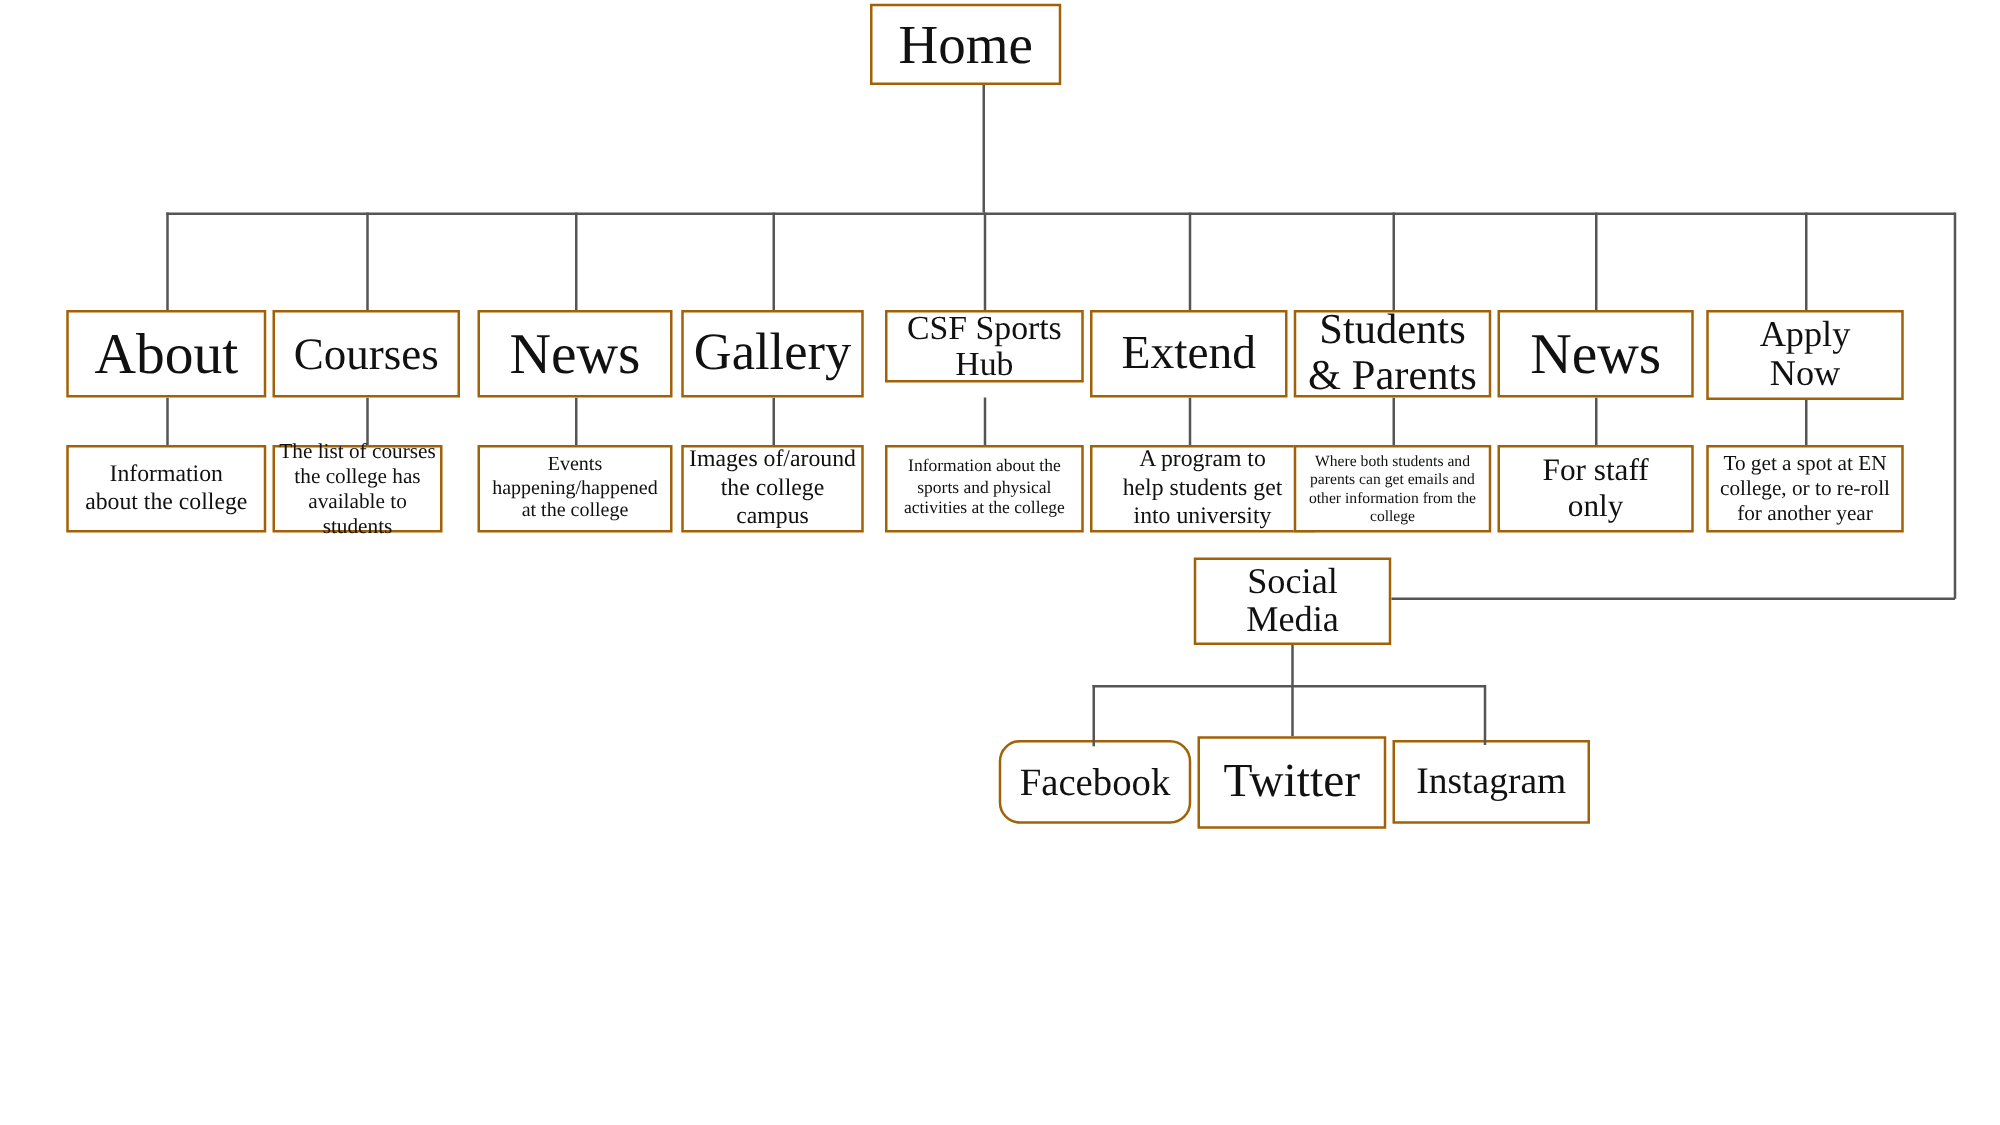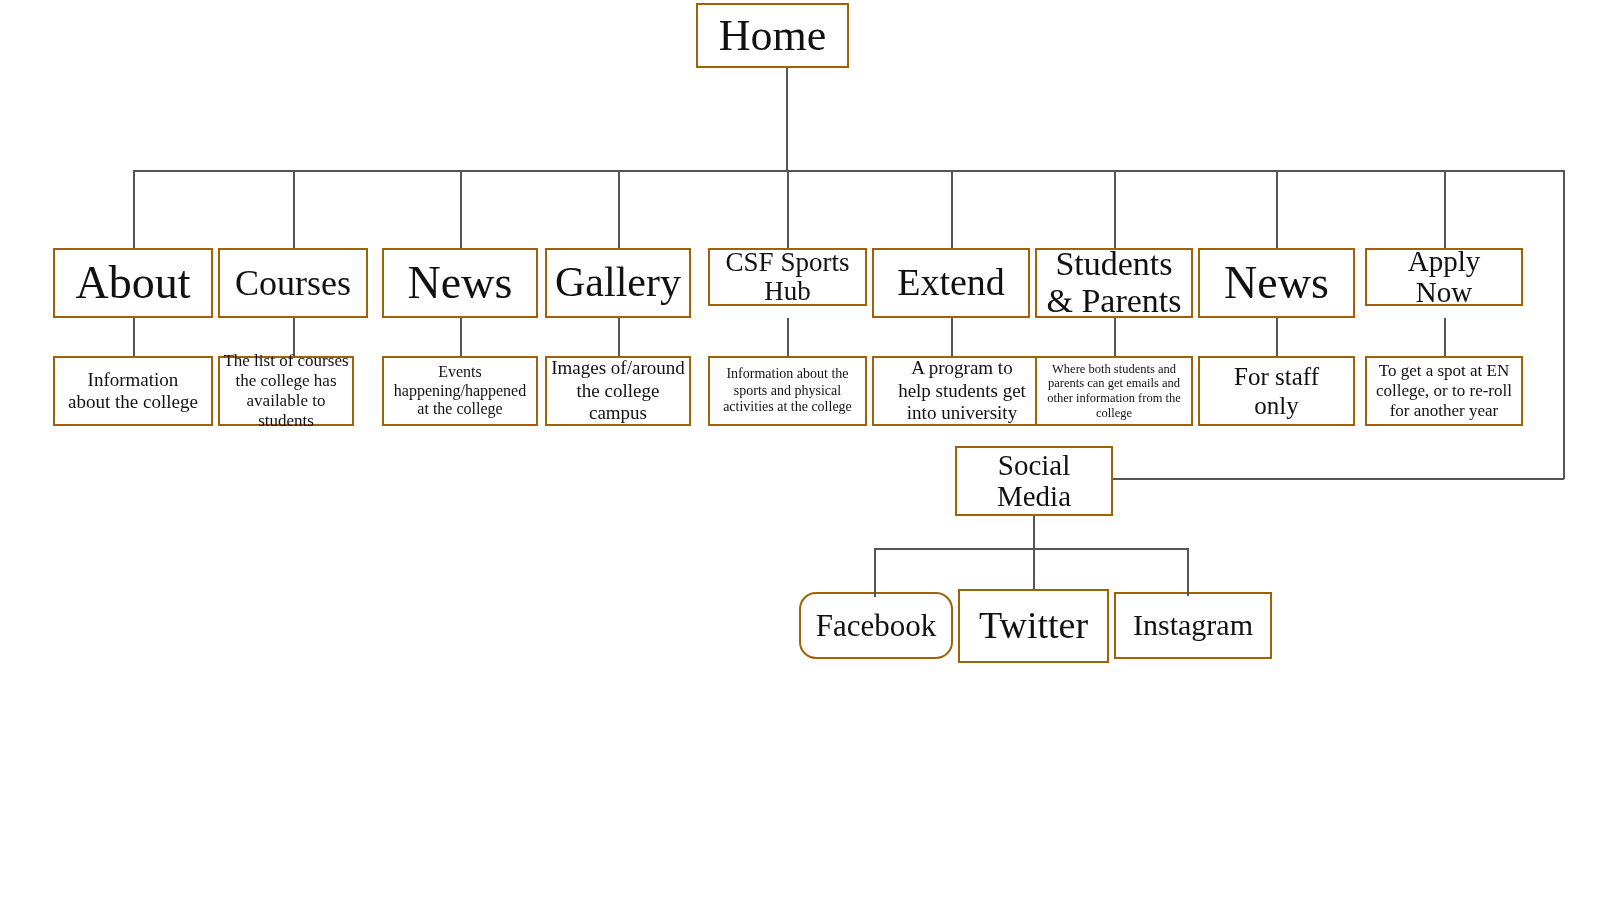--- a/index.html
+++ b/index.html
@@ -79,21 +79,21 @@
   <div class="node" style="left:53px;top:248px;width:160px;height:70px;font-size:46px;">About</div>
   <div class="node" style="left:218px;top:248px;width:150px;height:70px;font-size:36px;">Courses</div>
   <div class="node" style="left:382px;top:248px;width:156px;height:70px;font-size:46px;">News</div>
   <div class="node" style="left:545px;top:248px;width:146px;height:70px;font-size:42px;">Gallery</div>
   <div class="node" style="left:708px;top:248px;width:159px;height:58px;font-size:27px;">CSF Sports
 Hub</div>
   <div class="node" style="left:872px;top:248px;width:158px;height:70px;font-size:38px;">Extend</div>
   <div class="node" style="left:1035px;top:248px;width:158px;height:70px;font-size:34px;">Students
 &amp; Parents</div>
   <div class="node" style="left:1198px;top:248px;width:157px;height:70px;font-size:46px;">News</div>
-  <div class="node" style="left:1365px;top:248px;width:158px;height:58px;font-size:29px;">Apply
+  <div class="node" style="left:1365px;top:248px;width:158px;height:72px;font-size:29px;">Apply
 Now</div>
 
   <div class="node desc" style="left:53px;top:356px;width:160px;height:70px;font-size:19px;">Information
 about the college</div>
   <div class="node desc" style="left:218px;top:356px;width:136px;height:70px;font-size:17px;">The list of courses
 the college has
 available to students</div>
   <div class="node desc" style="left:382px;top:356px;width:156px;height:70px;font-size:16px;">Events
 happening/happened
 at the college</div>

